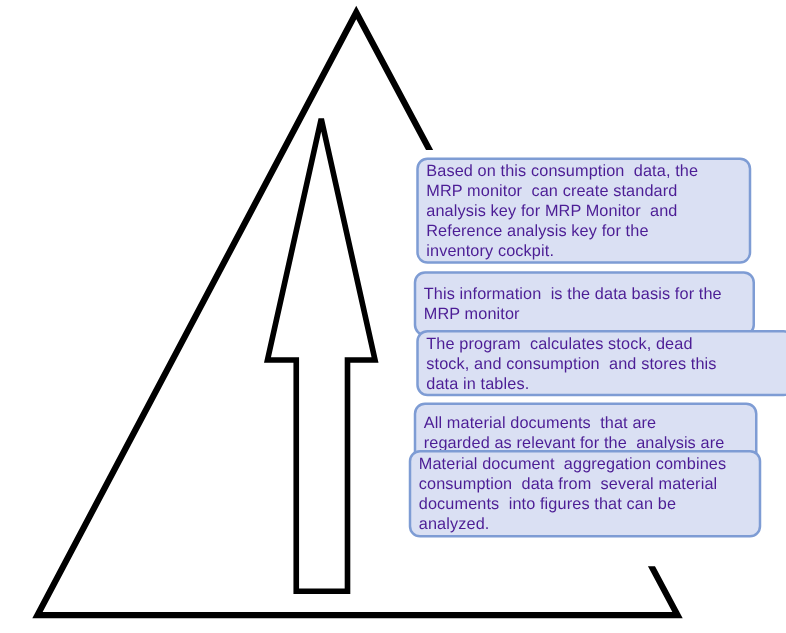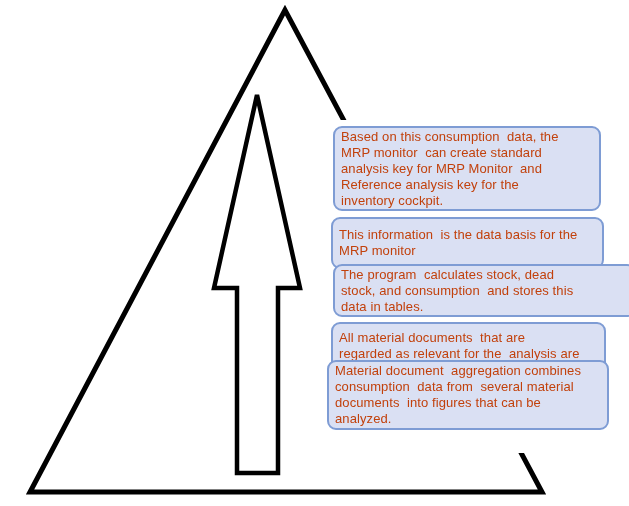--- a/index.html
+++ b/index.html
@@ -30,21 +30,21 @@
     width: 307px;
     height: 333px;
     background: #ffffff;
   }
   .callout {
     position: absolute;
     box-sizing: border-box;
     background: #dae0f3;
     border: 2px solid #7e9cd4;
     border-radius: 9px;
-    color: #c2410c;
+    color: #4c1d95;
     font-size: 13px;
     line-height: 16px;
     display: flex;
     align-items: center;
     padding: 1px 6px;
   }
   .callout .callout-text {
     white-space: pre;
     letter-spacing: 0.1px;
   }

